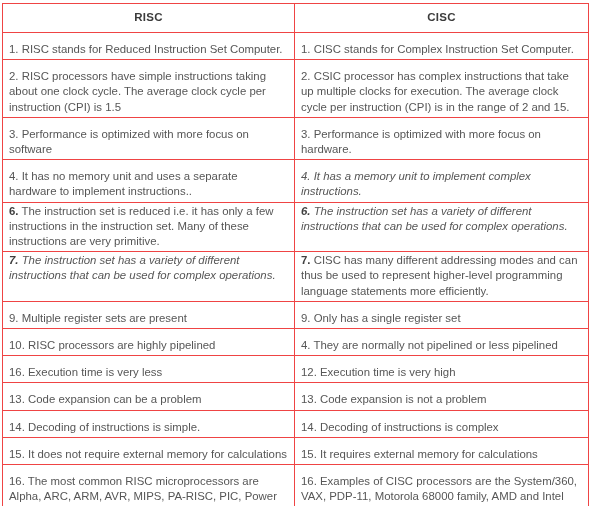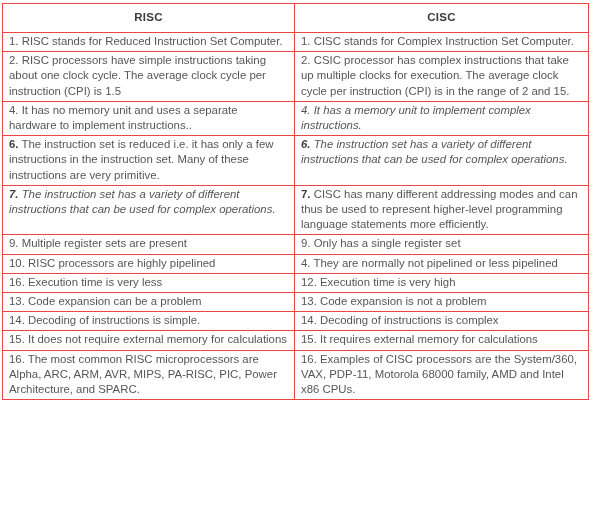--- a/index.html
+++ b/index.html
@@ -52,21 +52,21 @@
     color: #3b3b3b;
     letter-spacing: 0.3px;
     padding: 0;
   }
 
   td .num-bold { font-weight: bold; color: #3f3f3f; }
 
   
   td.pad-bottom { padding-bottom: 16px; font-style: italic; }
 
-  .cell-text { display: block; }
+  .cell-text { display: block; margin-top: 8px; }
 </style>
 </head>
 <body>
 
 <div class="table-wrap">
   <table class="cmp">
     <colgroup>
       <col class="c-risc">
       <col class="c-cisc">
     </colgroup>
@@ -89,20 +89,28 @@
 
       <tr>
         <td>
             <span class="cell-text">2. RISC processors have simple instructions taking about one clock cycle. The average clock cycle per instruction (CPI) is 1.5</span>
           </td>
         <td>
             <span class="cell-text">2. CSIC processor has complex instructions that take up multiple clocks for execution. The average clock cycle per instruction (CPI) is in the range of 2 and 15.</span>
           </td>
       </tr>
 
+      <tr>
+        <td>
+            <span class="cell-text">3. Performance is optimized with more focus on software</span>
+          </td>
+        <td>
+            <span class="cell-text">3. Performance is optimized with more focus on hardware.</span>
+          </td>
+      </tr>
 
       <tr>
         <td>
             <span class="cell-text">4. It has no memory unit and uses a separate hardware to implement instructions..</span>
           </td>
         <td class="pad-bottom">
             <span class="cell-text">4. It has a memory unit to implement complex instructions.</span>
           </td>
       </tr>
 

